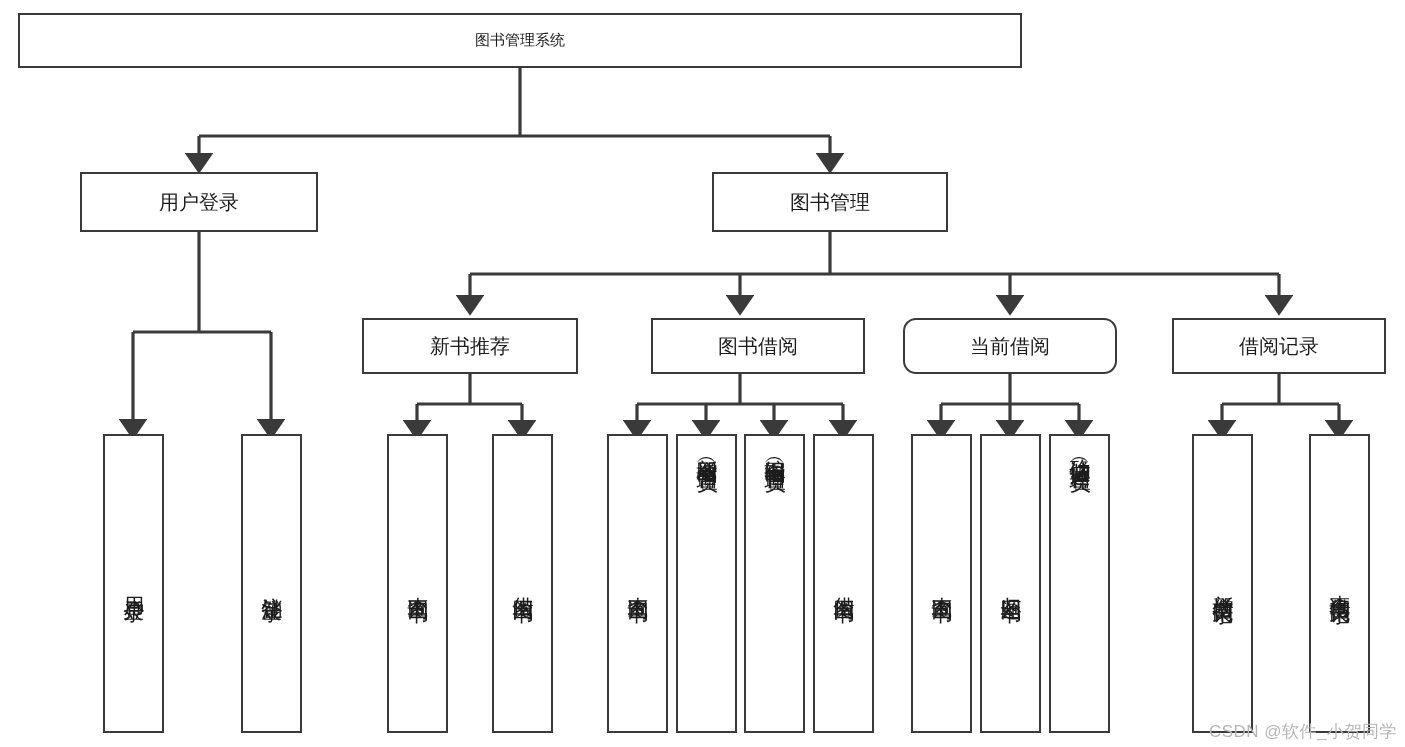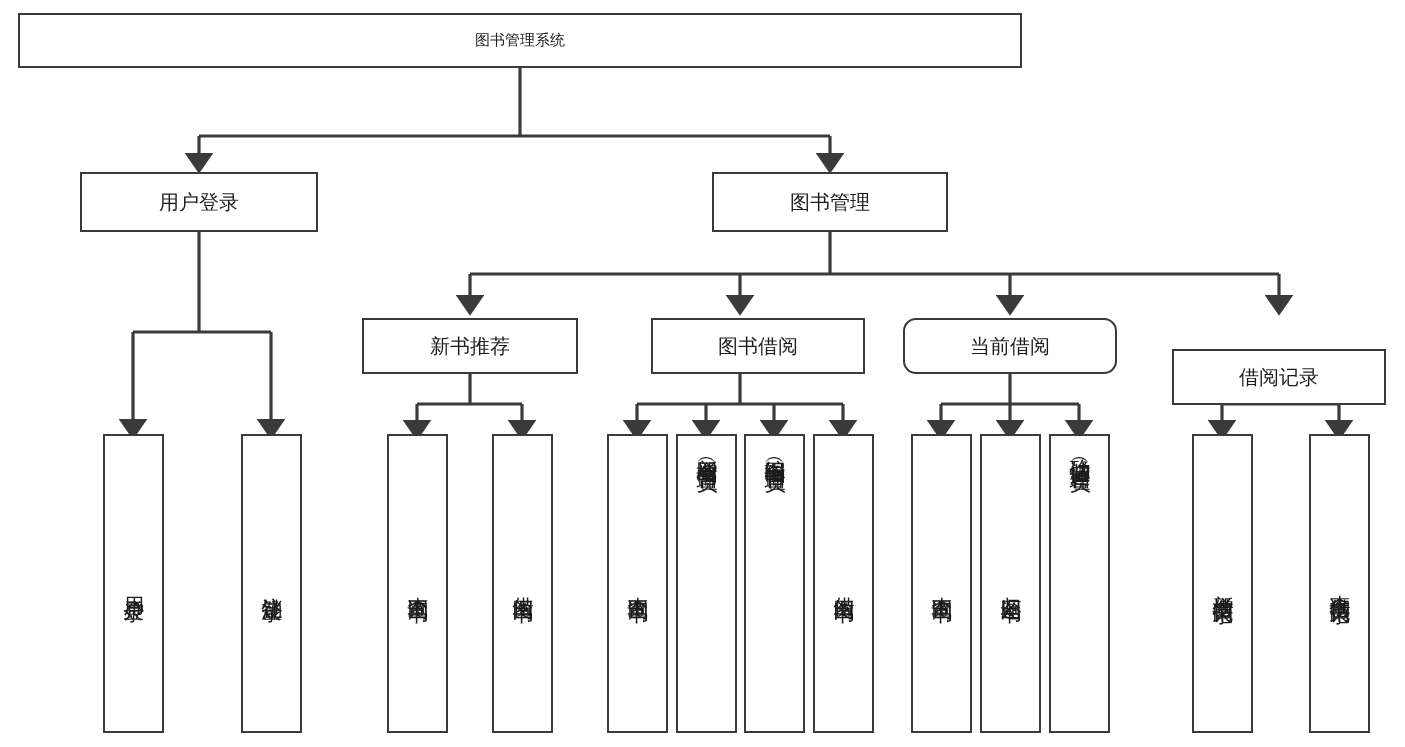--- a/index.html
+++ b/index.html
@@ -139,21 +139,21 @@
 
   <div class="node mid" style="left:362px; top:318px; width:216px; height:56px;">
     <span class="label">新书推荐</span>
   </div>
   <div class="node mid" style="left:633px; top:318px; width:214px; height:56px;margin-left:18px;">
     <span class="label">图书借阅</span>
   </div>
   <div class="node mid" style="left:903px; top:318px; width:214px; height:56px;border-radius:13px;">
     <span class="label">当前借阅</span>
   </div>
-  <div class="node mid" style="left:1172px; top:318px; width:214px; height:56px;margin-top:31px;">
+  <div class="node mid" style="left:1172px; top:318px; width:214px; height:56px;">
     <span class="label">借阅记录</span>
   </div>
 
   <div class="node leaf centered" style="left:103px; top:434px; width:61px; height:299px;">
     <span class="label">用户登录</span>
   </div>
   <div class="node leaf centered" style="left:241px; top:434px; width:61px; height:299px;">
     <span class="label">注销登录</span>
   </div>
 
@@ -187,14 +187,15 @@
     <span class="label">确认归还（管理员）</span>
   </div>
 
   <div class="node leaf centered" style="left:1192px; top:434px; width:61px; height:299px;">
     <span class="label">新增借阅记录</span>
   </div>
   <div class="node leaf centered" style="left:1309px; top:434px; width:61px; height:299px;">
     <span class="label">查询借阅记录</span>
   </div>
 
+  <div class="watermark">CSDN @软件_小贺同学</div>
 
 </div>
 
 </body></html>

